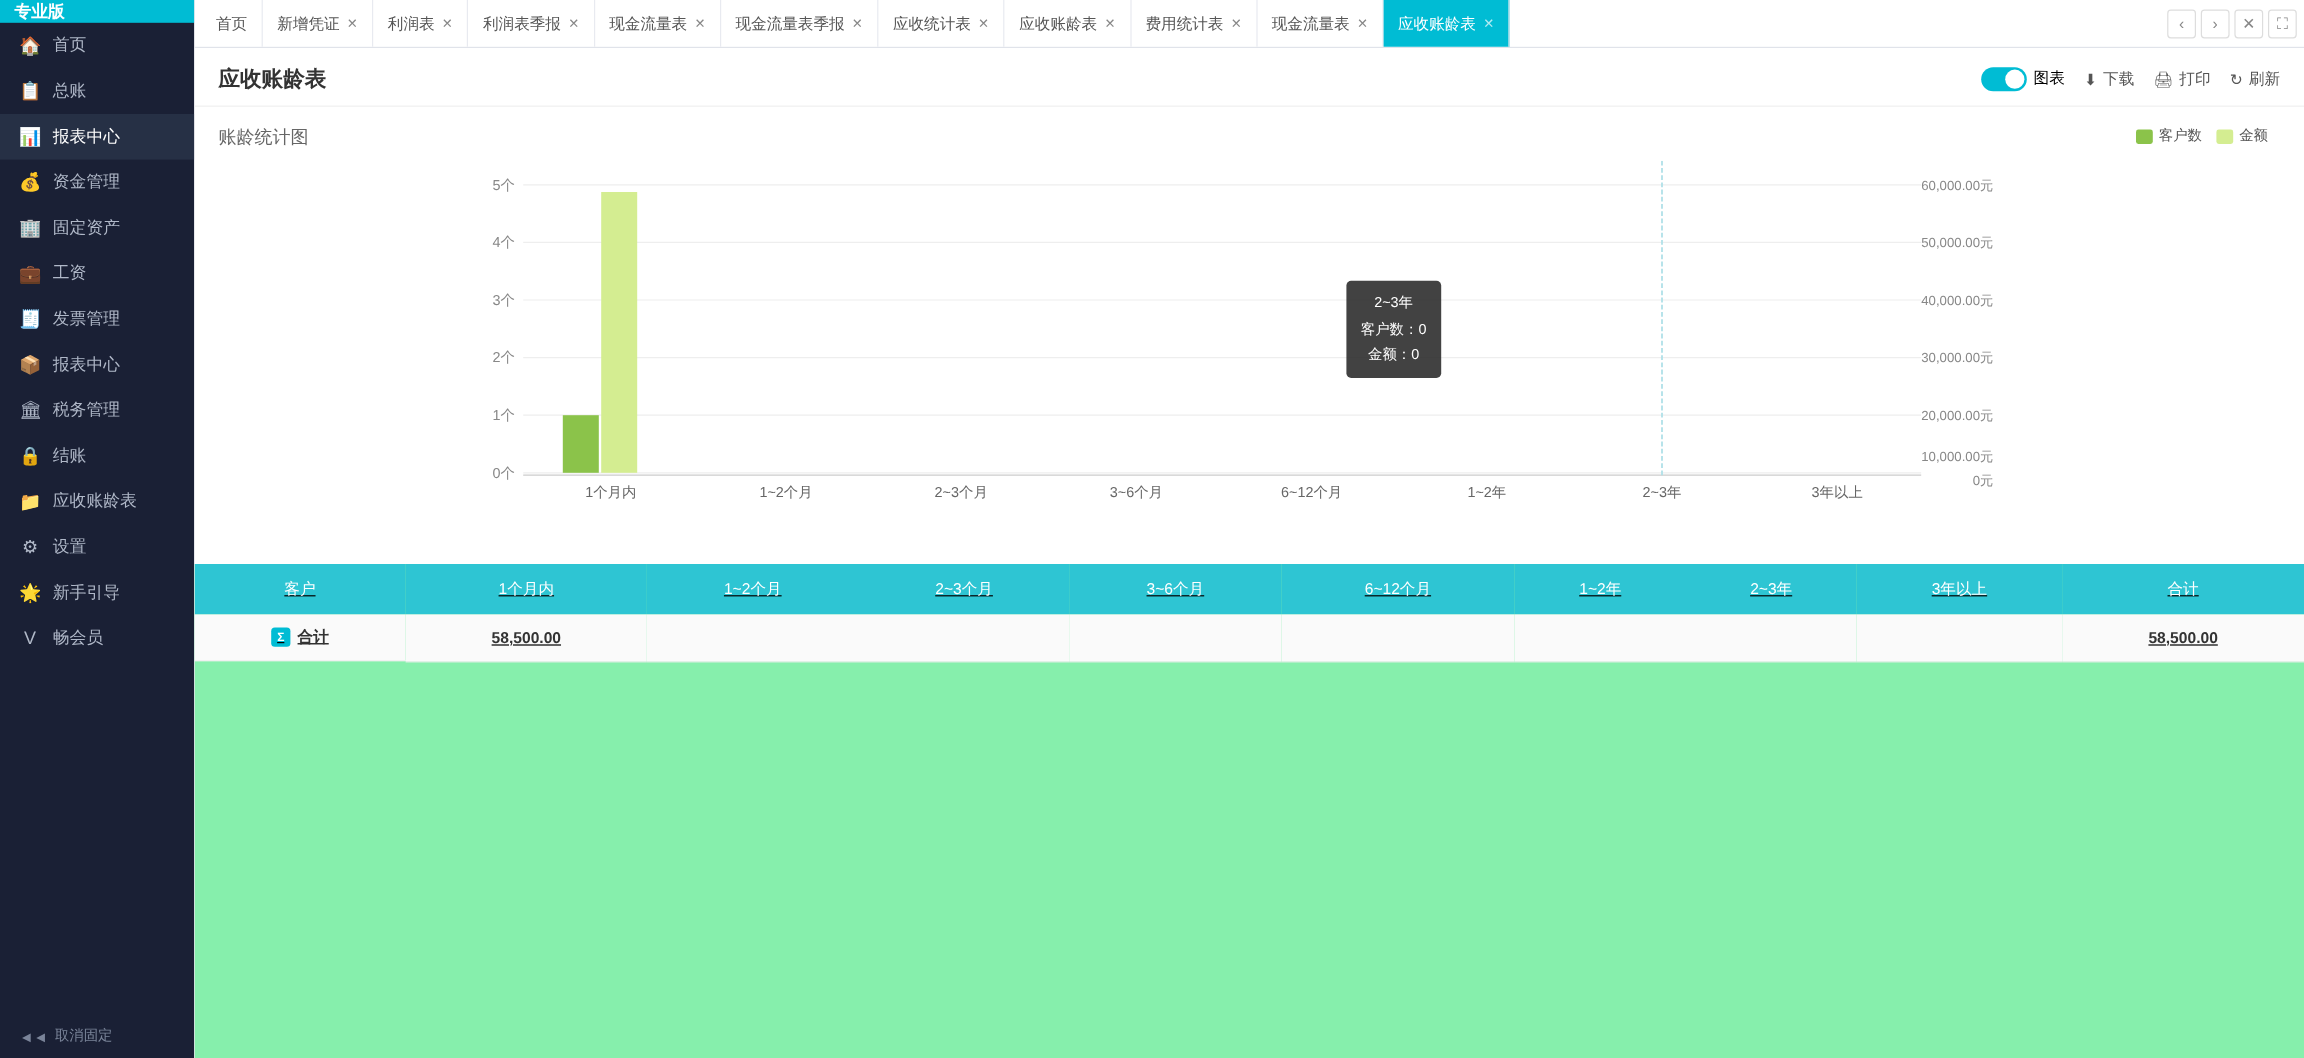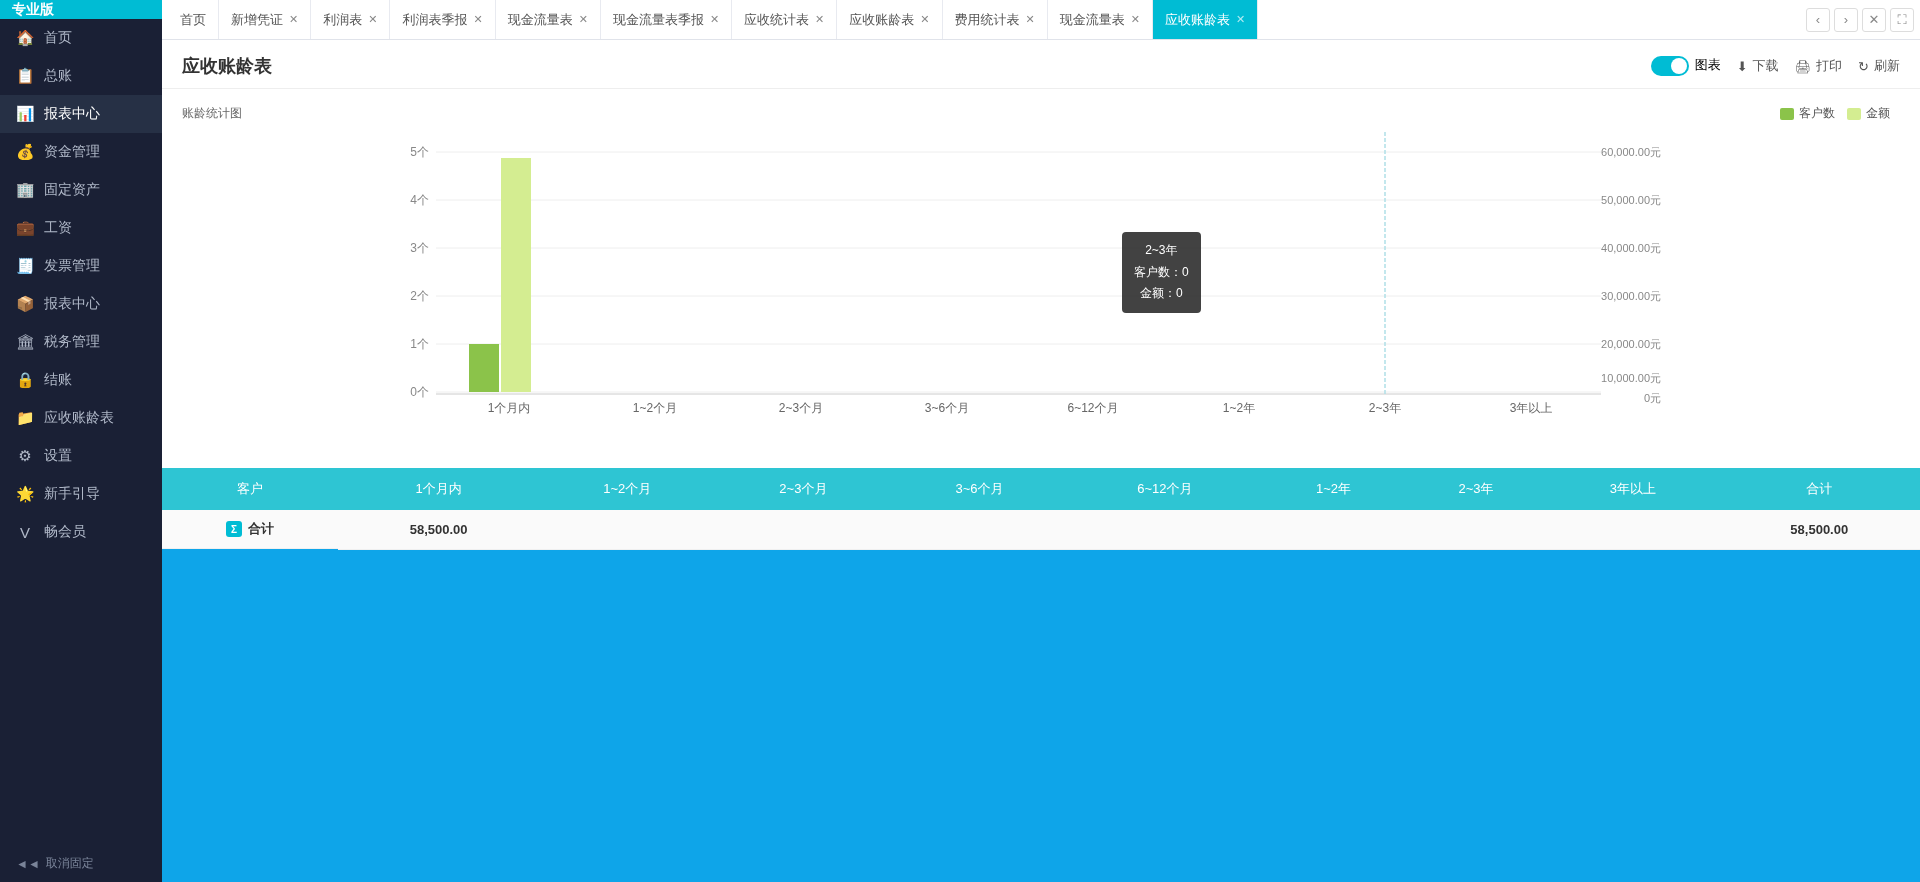--- a/index.html
+++ b/index.html
@@ -165,21 +165,21 @@
       font-size: 13px;
     }
 
     
     .chart-container {
       padding: 16px 20px;
       background: #fff;
       flex-shrink: 0;
       position: relative;
     }
-    .chart-title { font-size: 12px; color: #666; margin-bottom: 10px; }
+    .chart-title { font-size: 15px; color: #666; margin-bottom: 10px; }
     .chart-legend {
       position: absolute;
       top: 16px;
       right: 30px;
       display: flex;
       align-items: center;
       gap: 12px;
       font-size: 12px;
       color: #555;
     }
@@ -204,21 +204,22 @@
       font-size: 12px;
       line-height: 1.8;
       pointer-events: none;
       white-space: nowrap;
     }
 
     
     .table-area {
       flex: 1;
       overflow-y: auto;
-      background: #0ea5e9;
+      background: #86efac;
+      text-decoration: underline;
     }
     table {
       width: 100%;
       border-collapse: collapse;
     }
     thead tr {
       background: #2ec5d3;
       color: white;
     }
     thead th {

